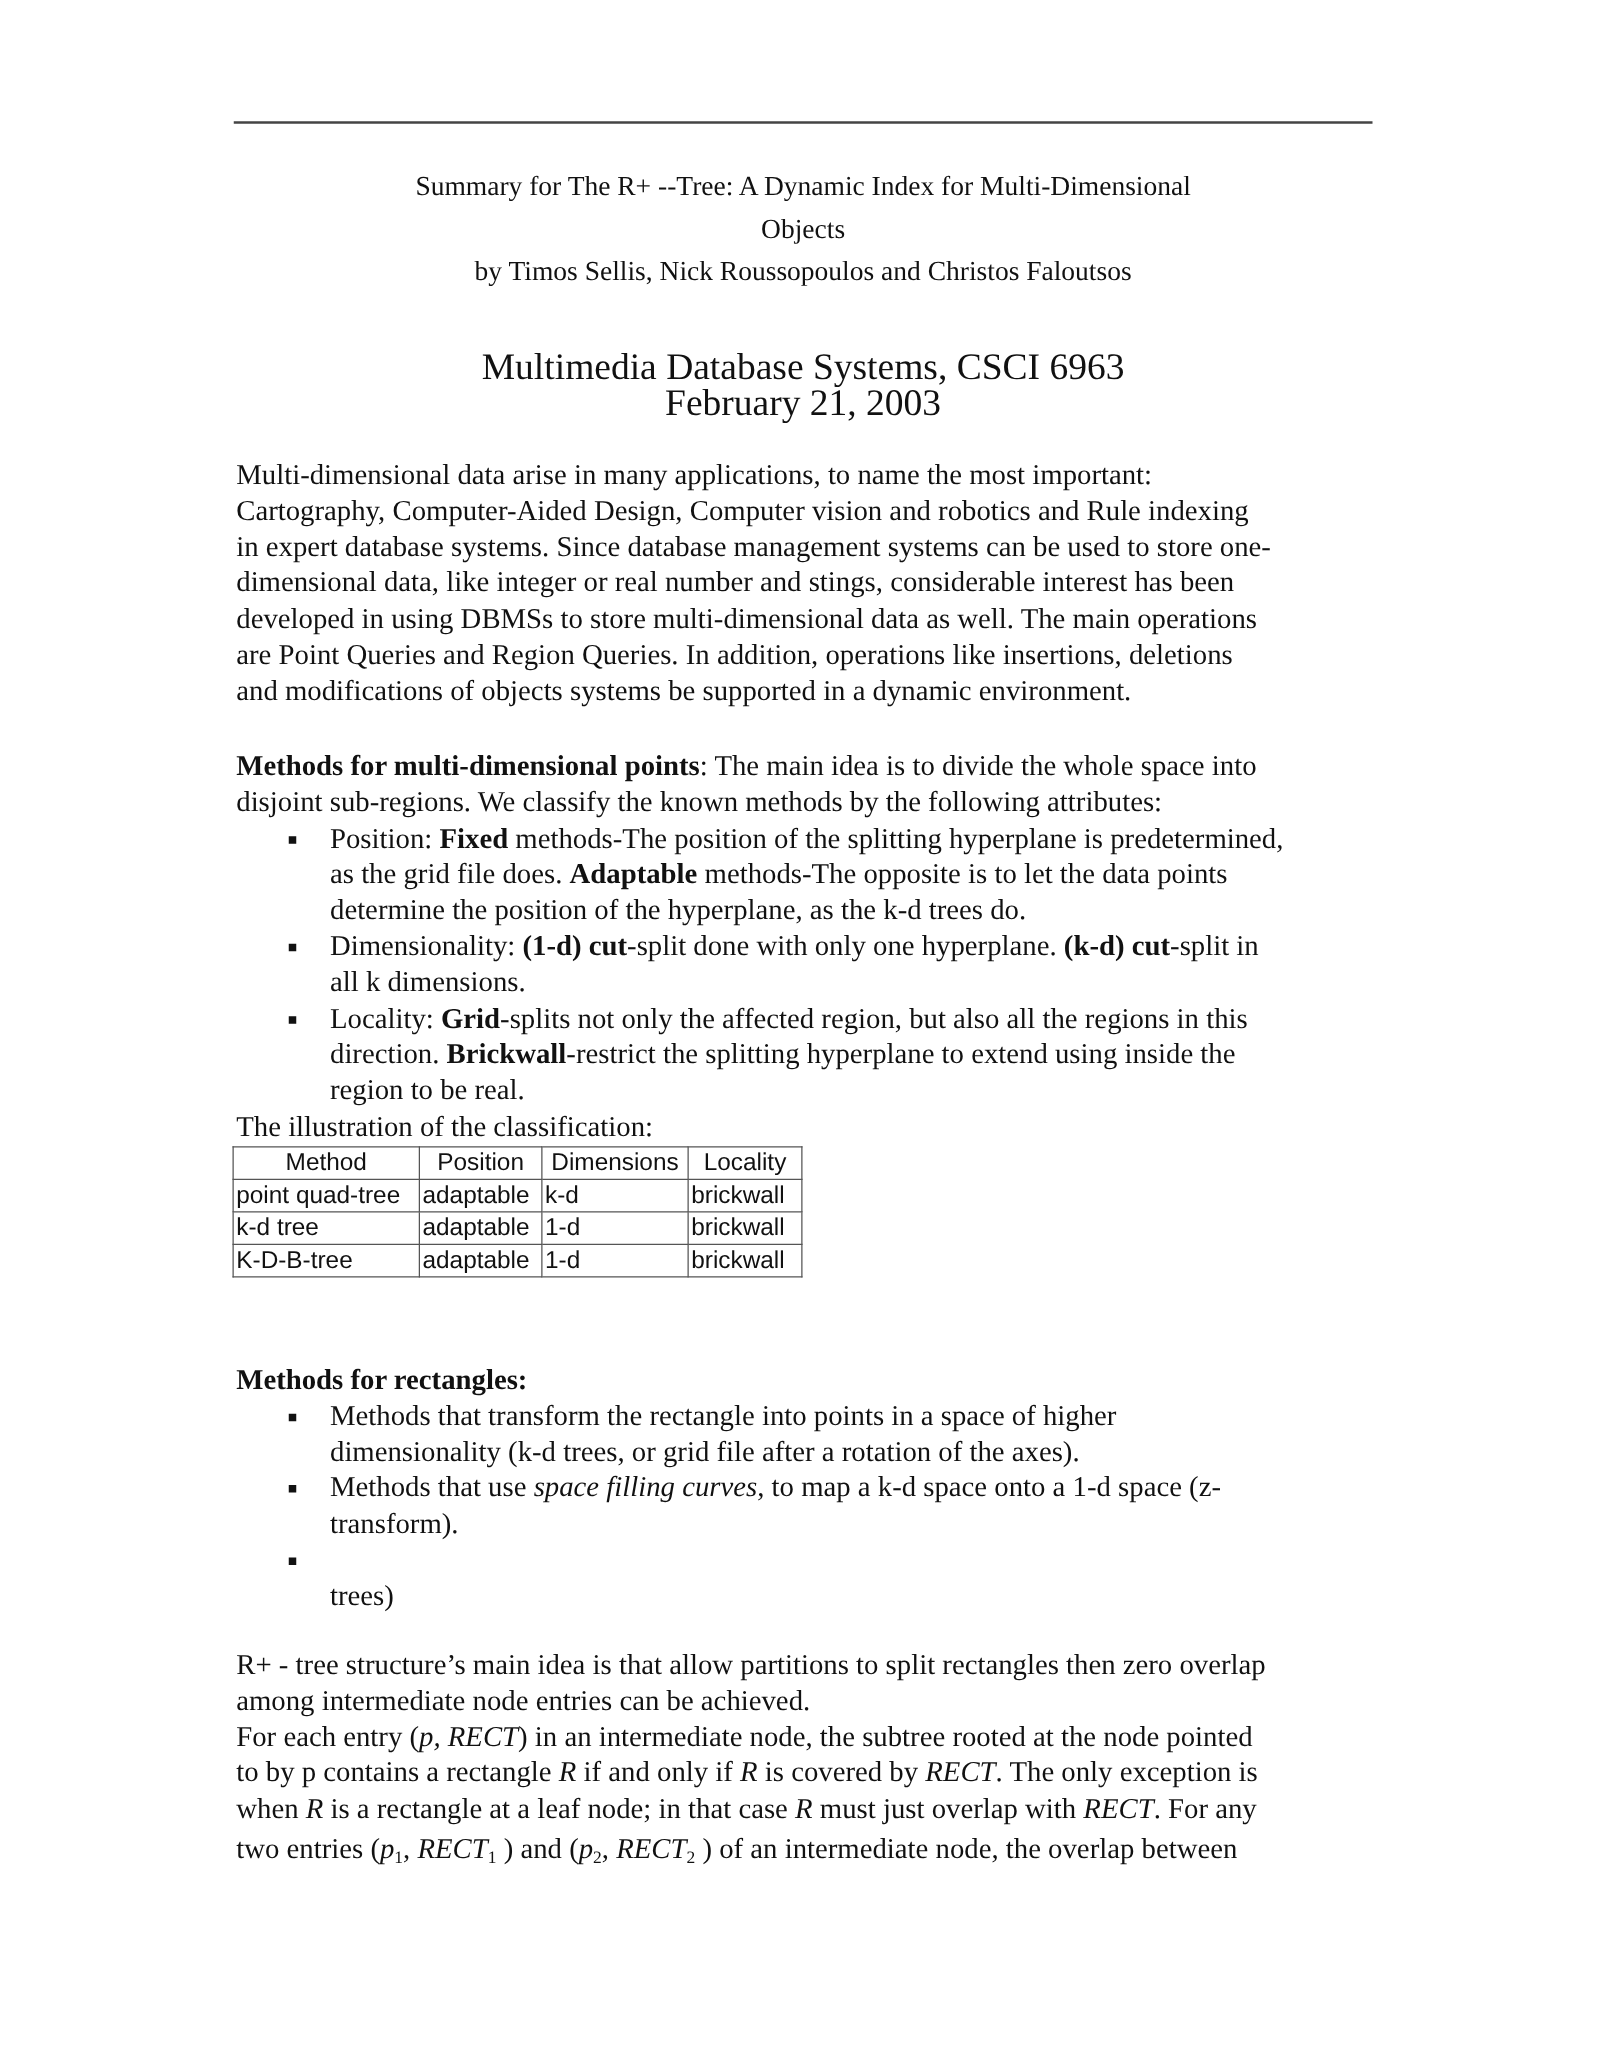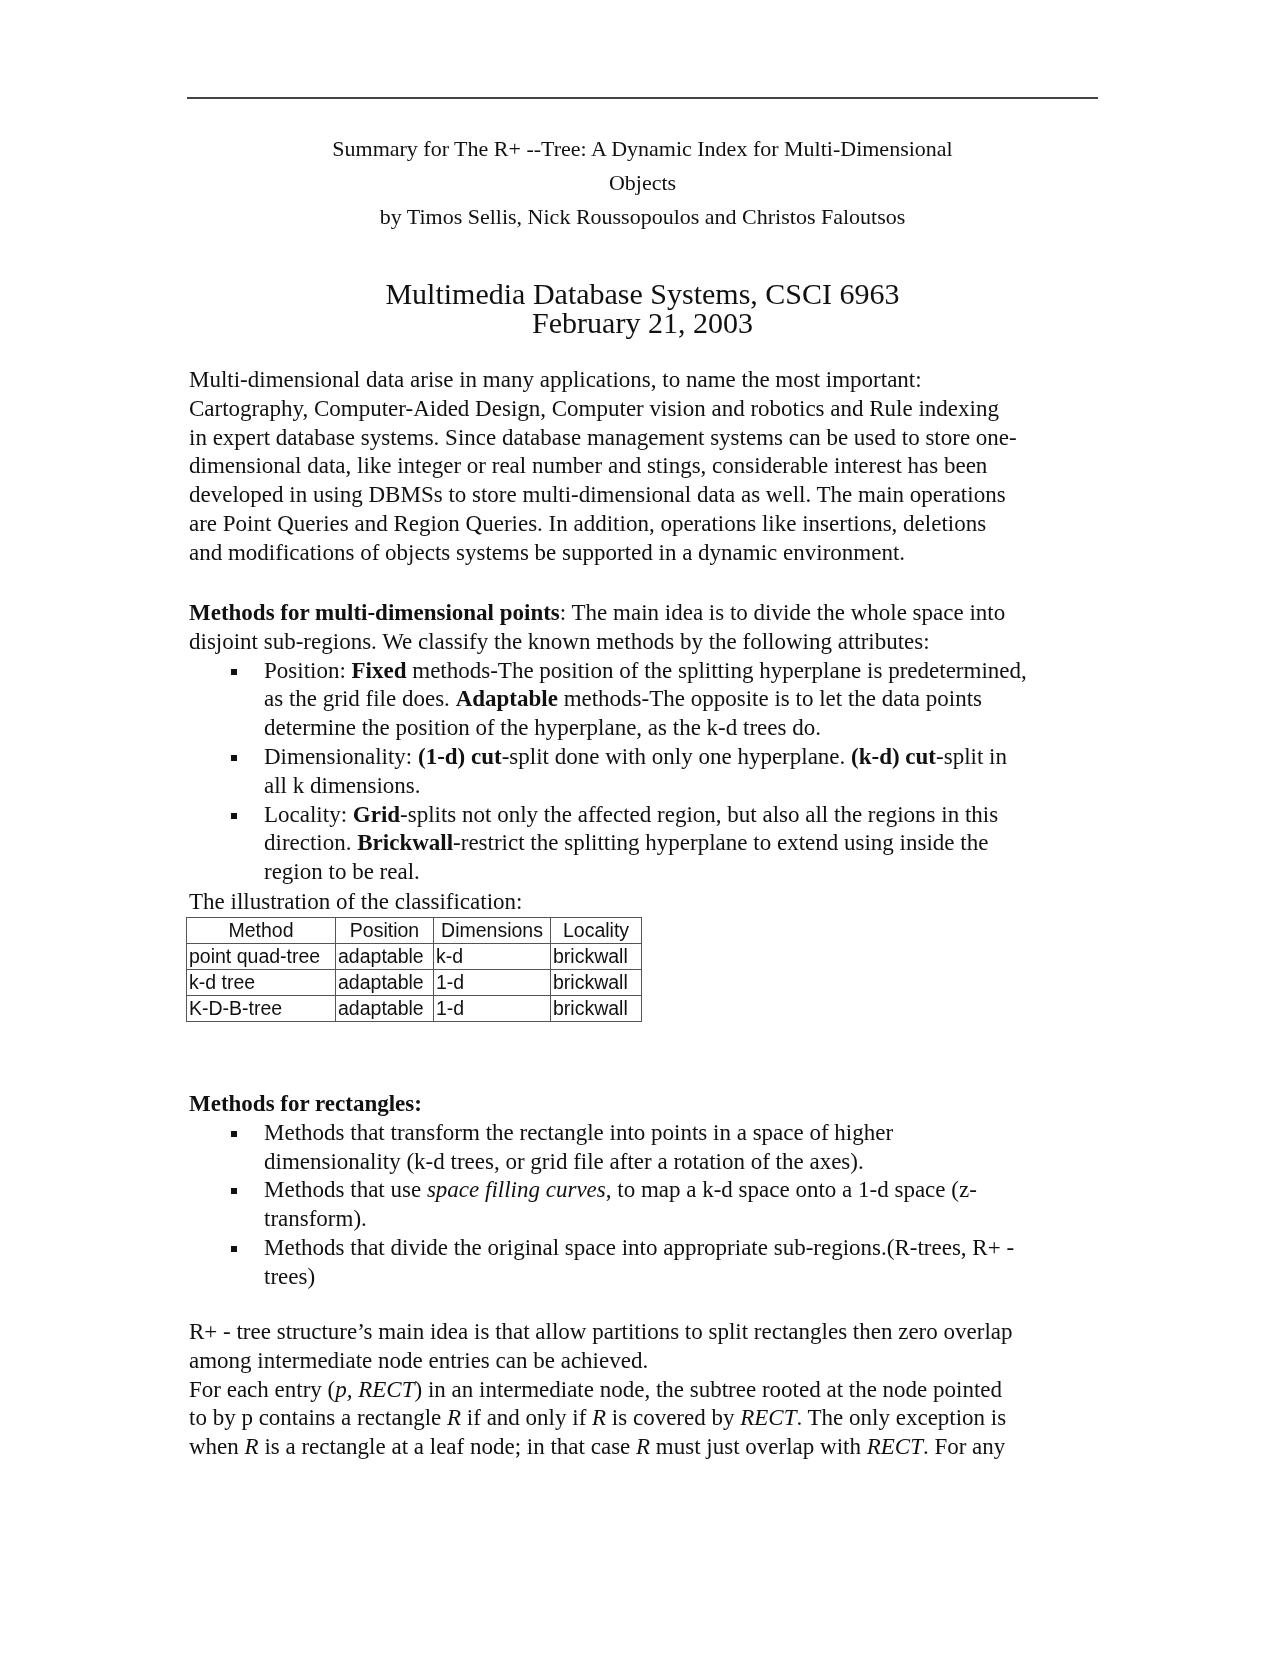--- a/index.html
+++ b/index.html
@@ -118,25 +118,26 @@
   <ul class="sq">
     <li>
       <span>Methods that transform the rectangle into points in a space of higher</span><br>
       <span>dimensionality (k-d trees, or grid file after a rotation of the axes).</span>
     </li>
     <li>
       <span>Methods that use </span><span class="it">space filling curves</span><span>, to map a k-d space onto a 1-d space (z-</span><br>
       <span>transform).</span>
     </li>
     <li>
-      <span>Methods that divide the original space into appropriate sub-regions.(R-trees, R+ -</span><br>
+      <br>
       <span>trees)</span>
     </li>
   </ul>
 </div>
 
 <div class="body sec4">
   <p>R+ - tree structure’s main idea is that allow partitions to split rectangles then zero overlap</p>
   <p>among intermediate node entries can be achieved.</p>
   <p><span>For each entry (</span><span class="it">p, RECT</span><span>) in an intermediate node, the subtree rooted at the node pointed</span></p>
   <p><span>to by p contains a rectangle </span><span class="it">R</span><span> if and only if </span><span class="it">R</span><span> is covered by </span><span class="it">RECT</span><span>. The only exception is</span></p>
   <p><span>when </span><span class="it">R</span><span> is a rectangle at a leaf node; in that case </span><span class="it">R</span><span> must just overlap with </span><span class="it">RECT</span><span>. For any</span></p>
+  <p style="margin-top:3px;"><span>two entries (</span><span class="it">p</span><sub>1</sub><span>, </span><span class="it">RECT</span><sub>1</sub><span> ) and (</span><span class="it">p</span><sub>2</sub><span>, </span><span class="it">RECT</span><sub>2</sub><span> ) of an intermediate node, the overlap between</span></p>
 </div>
 
 </body></html>

